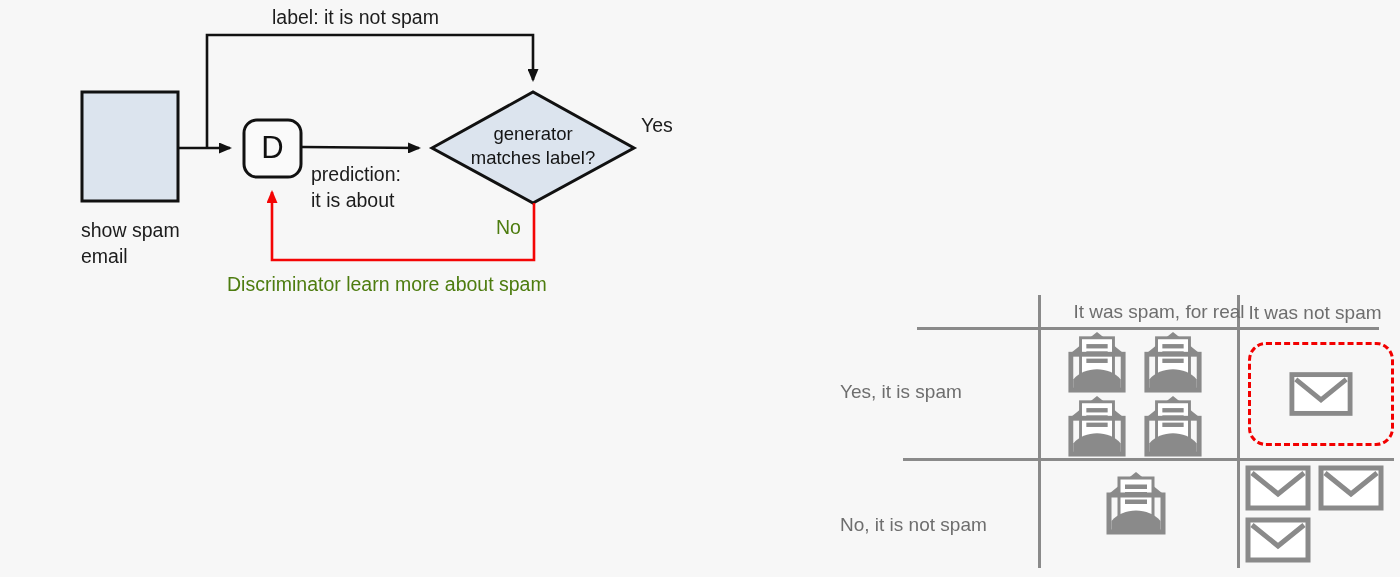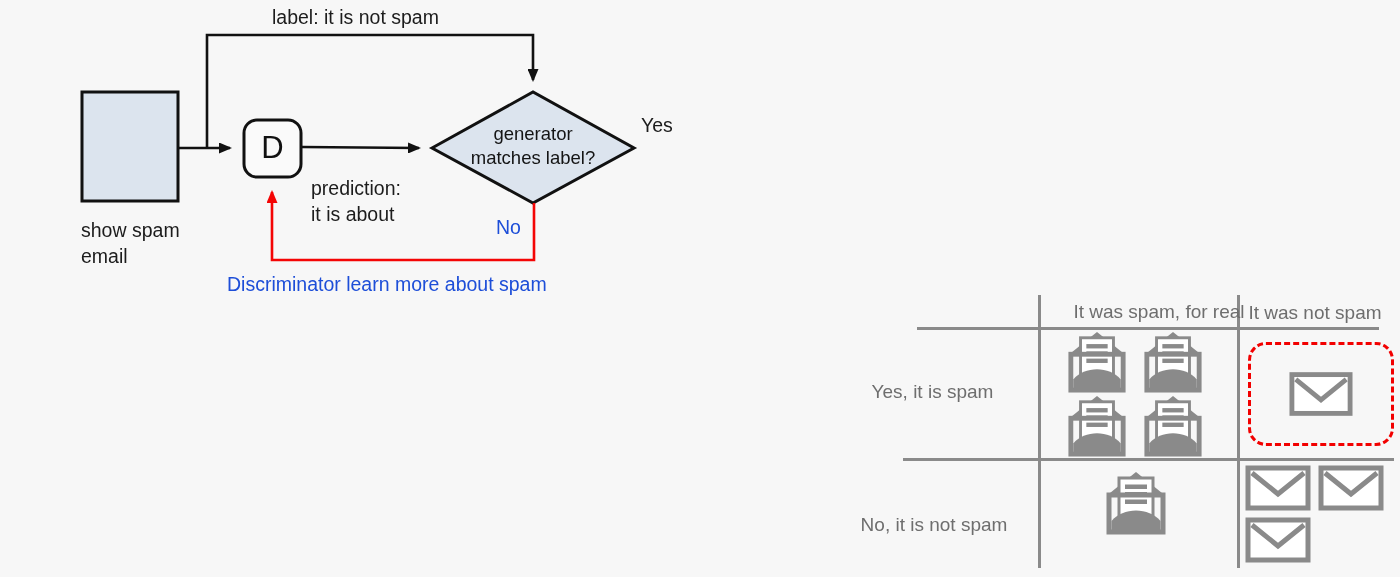--- a/index.html
+++ b/index.html
@@ -16,21 +16,21 @@
   }
   .abs{position:absolute;}
   svg{display:block;}
   .lbl{
     position:absolute;
     font-size:19.5px;
     color:#1c1c1c;
     white-space:nowrap;
     line-height:26px;
   }
-  .lbl.red{color:#1d4ed8;}
+  .lbl.red{color:#4d7c0f;}
   .lbl.wrap{white-space:normal;}
   .diamond-text{
     position:absolute;
     left:433px;top:122px;width:200px;
     text-align:center;
     font-size:18.5px;line-height:24px;
     color:#141414;
   }
   .d-letter{
     position:absolute;
@@ -46,21 +46,21 @@
     color:#181818;
   }
   
   .grid-line{position:absolute;background:#8a8a8a;}
   .m-label{
     position:absolute;
     font-size:19px;color:#6e6e6e;
     white-space:nowrap;
   }
   .m-label.center{text-align:center;}
-  .m-label.right{text-align:center;}
+  .m-label.right{text-align:left;}
   .cell{position:absolute;display:flex;}
   .cell.col2{flex-direction:column;gap:2px;}
   .icon-row{display:flex;gap:12px;}
   .fp-box{
     position:absolute;
     left:1248px;top:342px;width:146px;height:104px;
     box-sizing:border-box;
     border:3px dashed #f20000;
     border-radius:18px;
     display:flex;align-items:center;justify-content:center;
@@ -95,21 +95,21 @@
 
     <path d="M 534 203 V 260 H 272 V 192" stroke="#f40505" stroke-width="2.6" fill="none" marker-end="url(#arrR)"></path>
   </svg>
 
   <div class="lbl" style="left:272px;top:4px;">label: it is not spam</div>
 
   <div class="d-letter">D</div>
 
   <div class="lbl wrap" style="left:81px;top:217px;width:125px;">show spam email</div>
 
-  <div class="lbl" style="left:311px;top:175px;">
+  <div class="lbl" style="left:311px;top:161px;">
     <span style="display:block;">prediction:</span>
     <span style="display:block;">it is about</span>
   </div>
 
   <div class="diamond-text">
     <span style="display:block;">generator</span>
     <span style="display:block;">matches label?</span>
   </div>
 
   <div class="lbl" style="left:641px;top:112px;">Yes</div>

